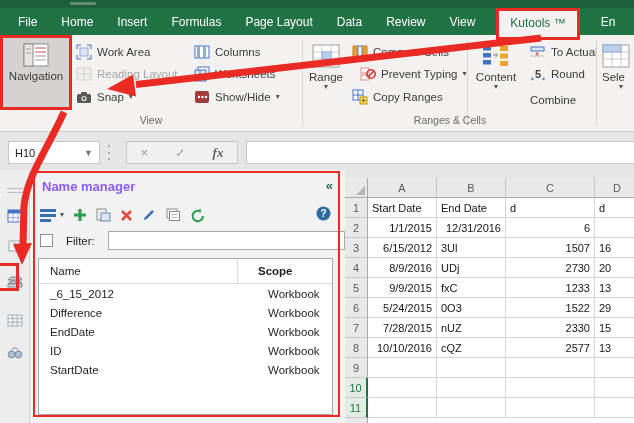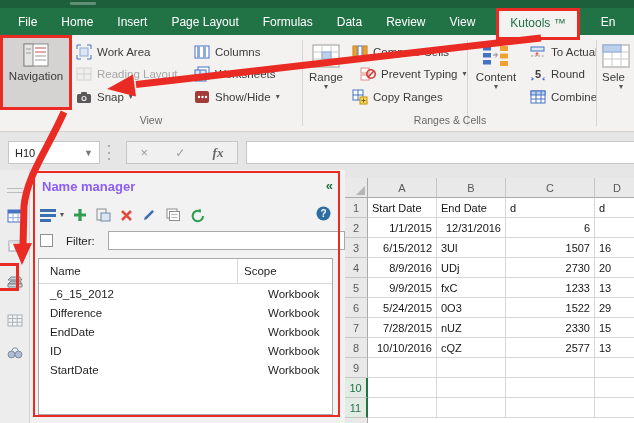--- a/index.html
+++ b/index.html
@@ -59,21 +59,21 @@
   .pane-collapse{position:absolute;right:12px;top:8px;font-size:13px;font-weight:bold;color:#1e7145;}
   .pane-toolbar{position:absolute;left:10px;top:34px;height:22px;display:flex;align-items:center;gap:9px;}
   .pane-help{position:absolute;right:14px;top:36px;}
   .filter-row{position:absolute;left:10px;top:61px;display:flex;align-items:center;gap:13px;font-size:11.5px;color:#222;}
   .filter-cb{width:13px;height:13px;background:#fff;border:1px solid #8f8f8f;}
   .filter-input{width:237px;height:19px;background:#fff;border:1px solid #a9a9a9;}
   .nm-list{position:absolute;left:8px;top:88px;width:295px;height:157px;background:#fff;border:1px solid #a9a9a9;
            font-size:11.5px;color:#1f1f1f;overflow:hidden;}
   .nm-head{display:flex;height:25px;border-bottom:1px solid #d9d9d9;align-items:center;}
   .nm-head .h1{width:198px;padding-left:11px;}
-  .nm-head .h2{flex:1;padding-left:6px;border-left:1px solid #d9d9d9;height:100%;display:flex;align-items:center;}
+  .nm-head .h2{flex:1;padding-left:20px;border-left:1px solid #d9d9d9;height:100%;display:flex;align-items:center;font-weight:bold;}
   .nm-row{display:flex;height:19px;align-items:center;gap:24px;}
   .nm-row .nm-name{width:198px;padding-left:11px;}
   .nm-row .nm-scope{flex:1;padding-left:7px;}
 
   
   .ch{position:absolute;background:#e9e9e9;border-right:1px solid #c6c6c6;border-bottom:1px solid #a9a9a9;
       color:#5a5a5a;font-size:11px;display:flex;align-items:center;justify-content:center;}
   .rh{position:absolute;background:#e9e9e9;border-right:1px solid #a9a9a9;border-bottom:1px solid #c6c6c6;
       color:#5a5a5a;font-size:11px;display:flex;align-items:center;justify-content:center;}
   .rh.sel{background:#e3ebe5;color:#217346;border-right:2px solid #217346;}
@@ -91,22 +91,22 @@
 <div class="stage">
 
   <div class="ab titlebar">
     <div class="ab qat-hint"></div>
   </div>
 
   <div class="ab tabbar" id="tabbar">
       <span class="tab">File</span>
       <span class="tab">Home</span>
       <span class="tab">Insert</span>
+      <span class="tab">Formulas</span>
       <span class="tab">Page Layout</span>
-      <span class="tab">Formulas</span>
       <span class="tab">Data</span>
       <span class="tab">Review</span>
       <span class="tab">View</span>
       <span class="tab selected">Kutools ™<div class="redbox" style="inset: -2px -3px -5px;"></div></span>
       <span class="tab">En</span>
     </div>
 
   <div class="ab ribbon">
 
     <div class="rbn-big nav-btn">
@@ -256,21 +256,21 @@
     </div>
     <div class="rbn-item" style="left:530px;top:30px;">
       <svg width="16" height="14">
         <text x="8" y="11" font-size="11" text-anchor="middle" fill="#404040" font-weight="bold">5</text>
         <path d="M1.5 10.5 l2.3 1.6 M14.5 10.5 l-2.3 1.6" stroke="#4472c4"></path>
         <circle cx="2.2" cy="12.4" r="0.9" fill="#4472c4"></circle>
           <circle cx="13.8" cy="12.4" r="0.9" fill="#4472c4"></circle>
       </svg>
       <span>Round</span>
     </div>
-    <div class="rbn-item" style="left:530px;top:53px;">
+    <div class="rbn-item" style="left:530px;top:53px;flex-direction:column;">
       <svg width="16" height="16">
         <rect x="1" y="2" width="14" height="12" fill="#fff" stroke="#4472c4"></rect>
         <rect x="1" y="2" width="14" height="4" fill="#bdd0ea" stroke="#4472c4"></rect>
         <line x1="1" y1="10" x2="15" y2="10" stroke="#4472c4"></line>
         <line x1="6" y1="2" x2="6" y2="14" stroke="#4472c4"></line>
           <line x1="11" y1="2" x2="11" y2="14" stroke="#4472c4"></line>
       </svg>
       <span>Combine</span>
     </div>
 

